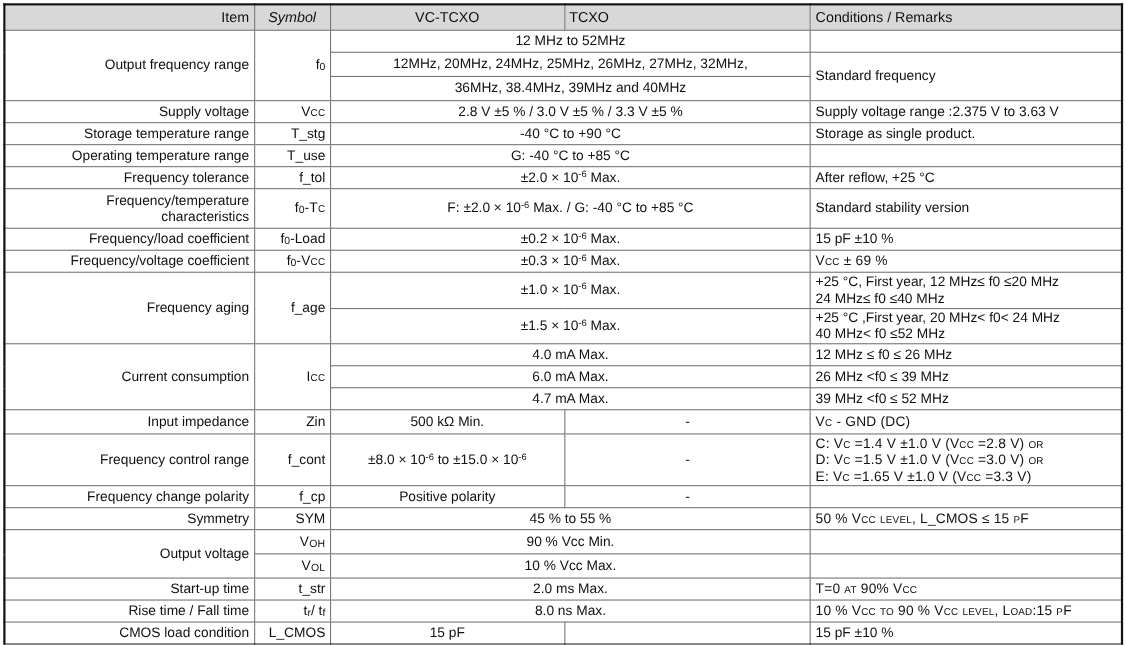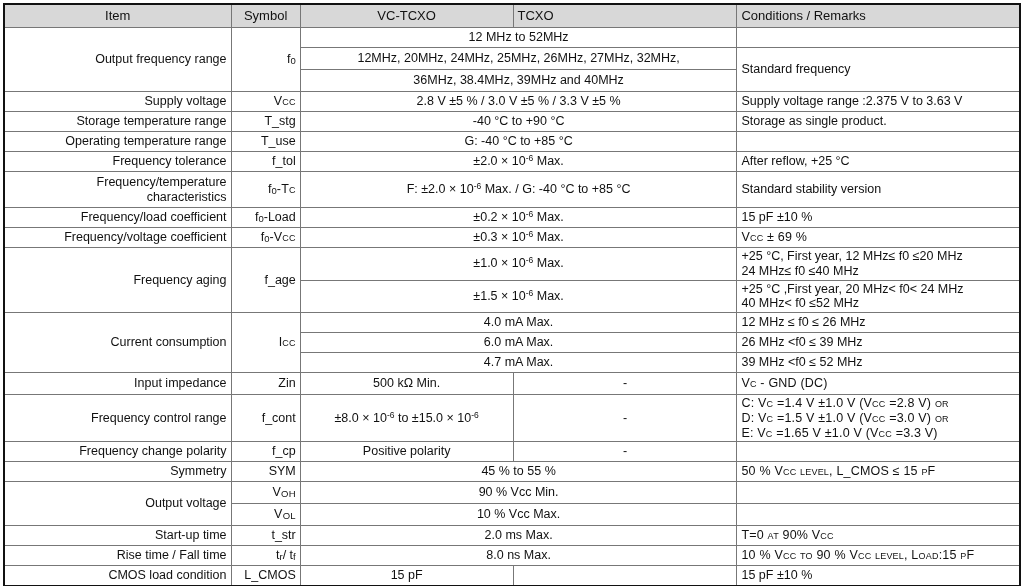--- a/index.html
+++ b/index.html
@@ -28,22 +28,22 @@
   }
   
   #spec-table{border:2px solid #111111;}
   thead th{
     background:#d8d8d8;
     text-align:center;
     height:20px;
     border:1px solid #555555;
     font-size:13px;
   }
-  .c-item{width:223px;text-align:center;}
-  .c-sym{width:68px;text-align:center;}
+  .c-item{width:223px;text-align:right;}
+  .c-sym{width:68px;text-align:center;font-style:italic;}
   .c-vc{width:209px;text-align:center;}
   .c-tc{width:220px;text-align:left;}
   .c-cond{width:278px;text-align:left;}
 
   td.item{text-align:right;padding-left:5px;}
   td.sym{text-align:right;}
   td.val{text-align:center;}
   td.cond{text-align:left;padding-left:5px;}
 
   .r20{height:20px;}

